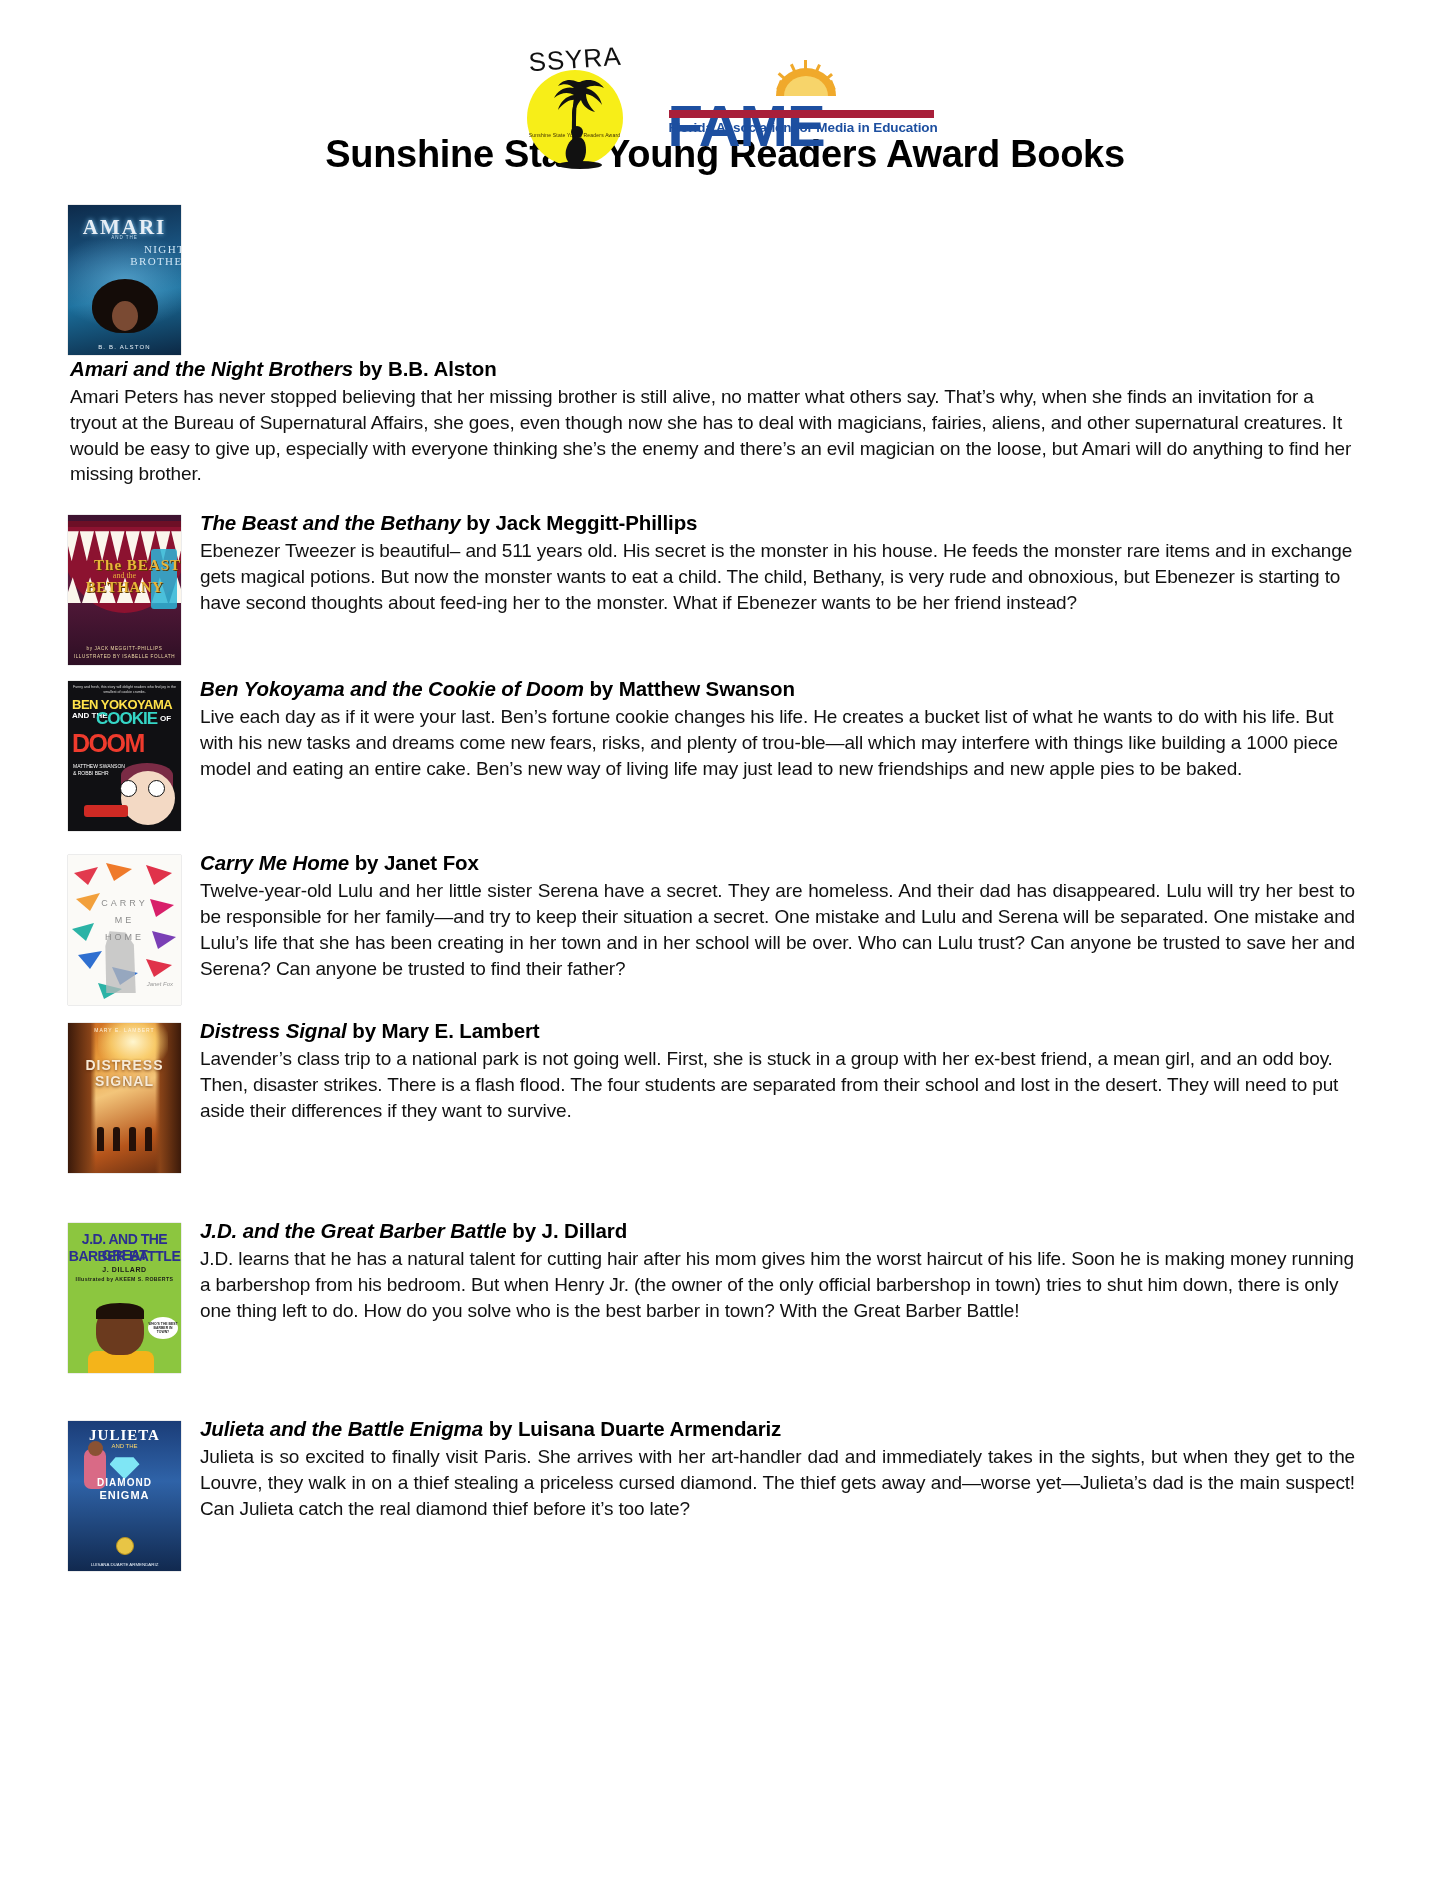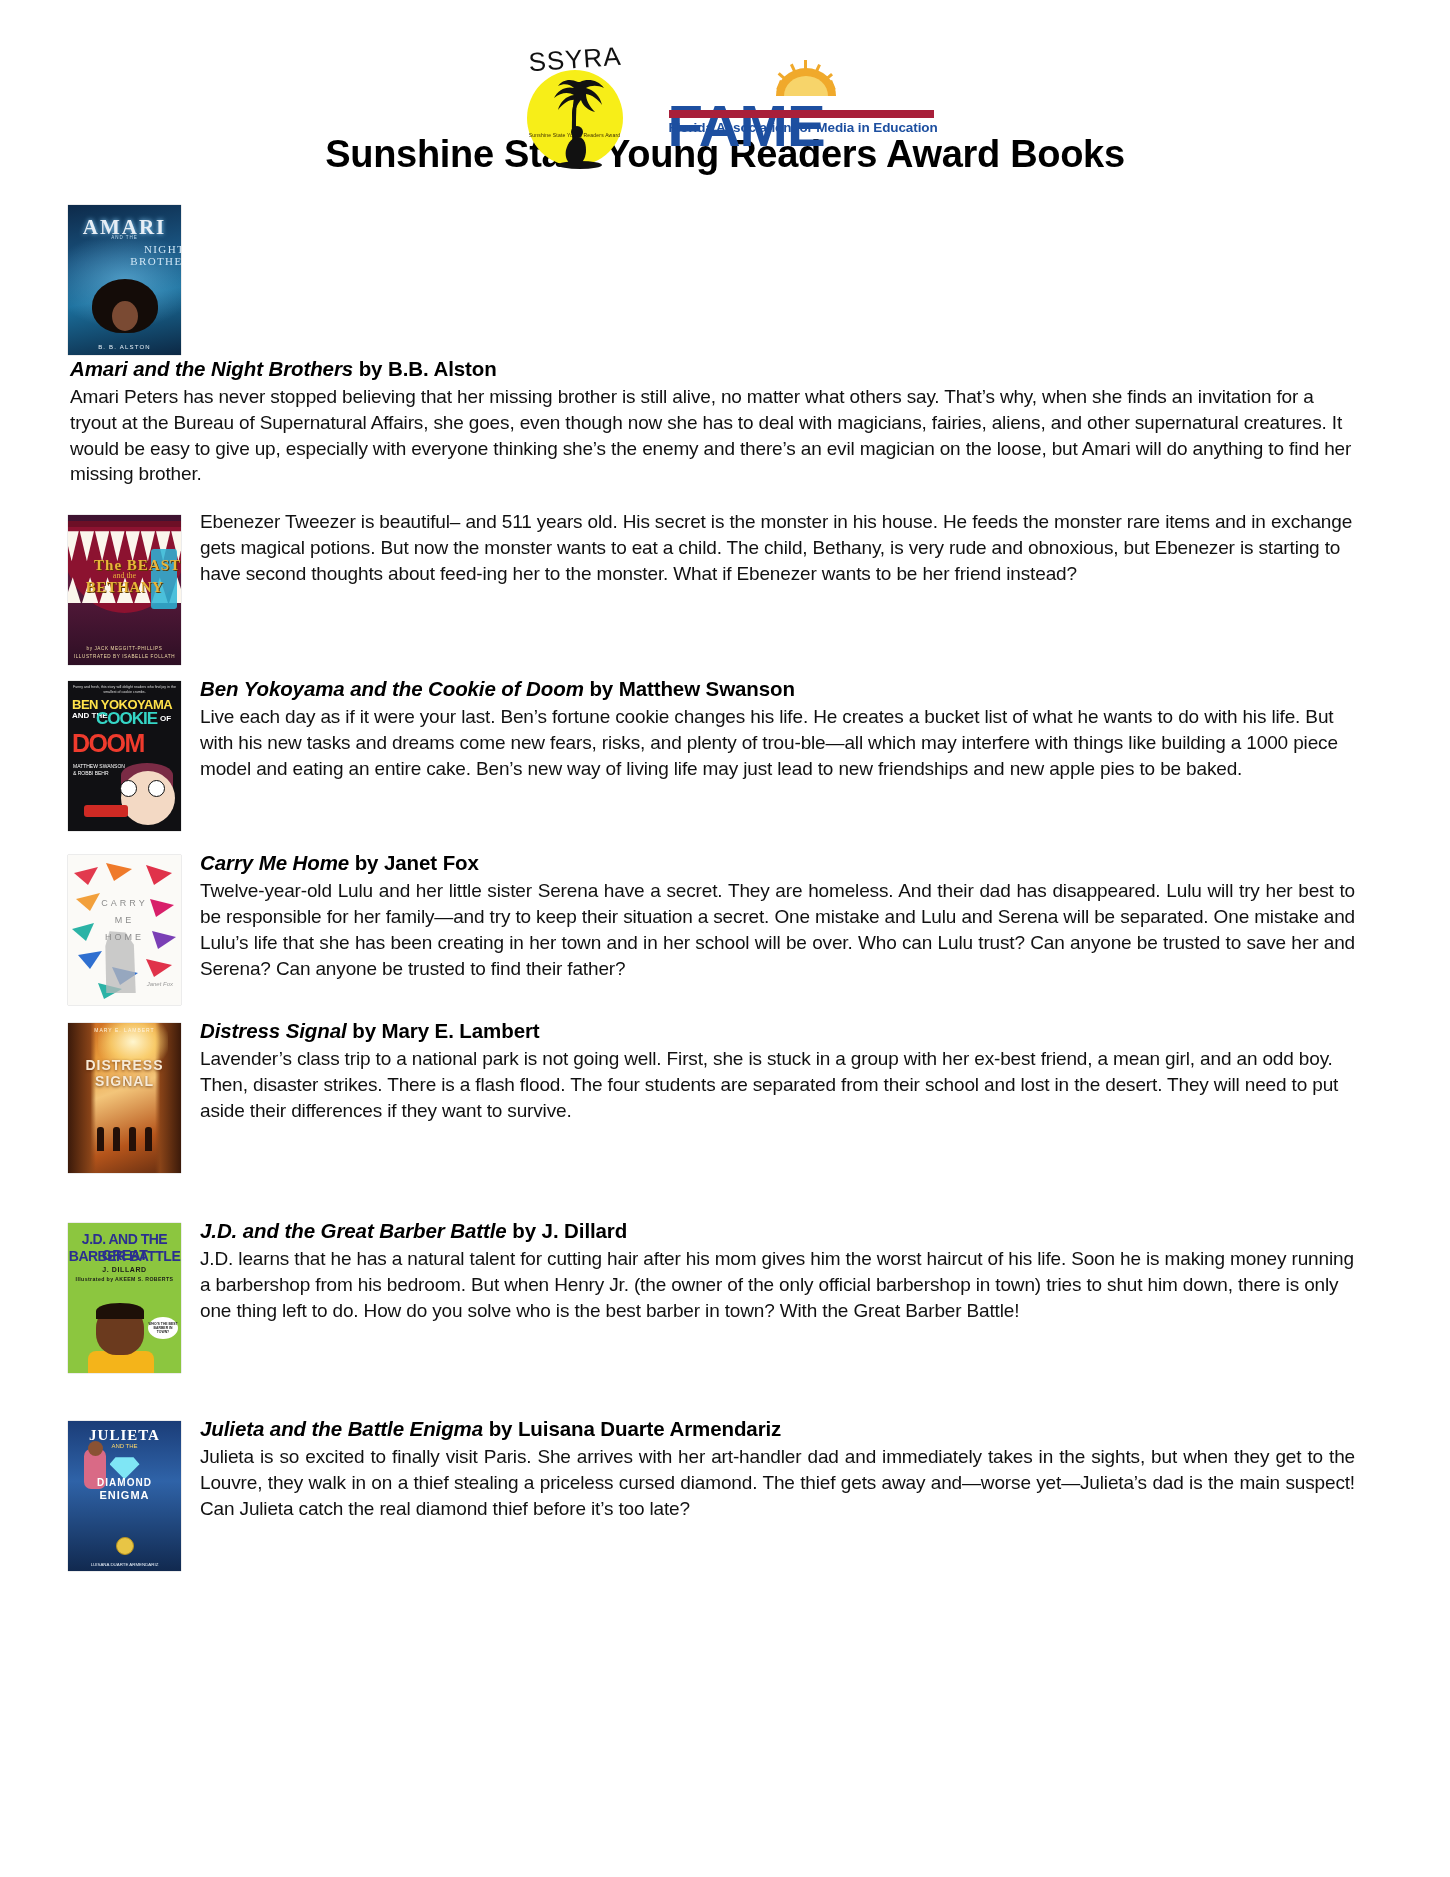--- a/index.html
+++ b/index.html
@@ -364,20 +364,23 @@
           </div>
         <div class="fig"></div>
         <div class="t1">The BEAST</div>
         <div class="t2">and the</div>
         <div class="t3">BETHANY</div>
         <div class="auth">by JACK MEGGITT-PHILLIPS</div>
         <div class="auth2">ILLUSTRATED BY ISABELLE FOLLATH</div>
       </div>
     </div>
     <div class="text-col">
+      <div class="book-title-line">
+        <span class="t">The Beast and the Bethany</span><span> by Jack Meggitt-Phillips</span>
+      </div>
       <div class="book-desc">Ebenezer Tweezer is beautiful– and 511 years old. His secret is the monster in his house. He feeds the monster rare items and in exchange gets magical potions. But now the monster wants to eat a child. The child, Bethany, is very rude and obnoxious, but Ebenezer is starting to have second thoughts about feed-ing her to the monster. What if Ebenezer wants to be her friend instead?</div>
     </div>
   </div>
 
   <div class="book-entry" style="margin-bottom:18px;">
     <div class="cover-col">
       <div class="cover c-ben">
         <div class="blurb">Funny and fresh, this story will delight readers who find joy in the smallest of cookie crumbs.</div>
         <div class="l1">BEN YOKOYAMA</div>
         <div class="l2">AND THE</div>

